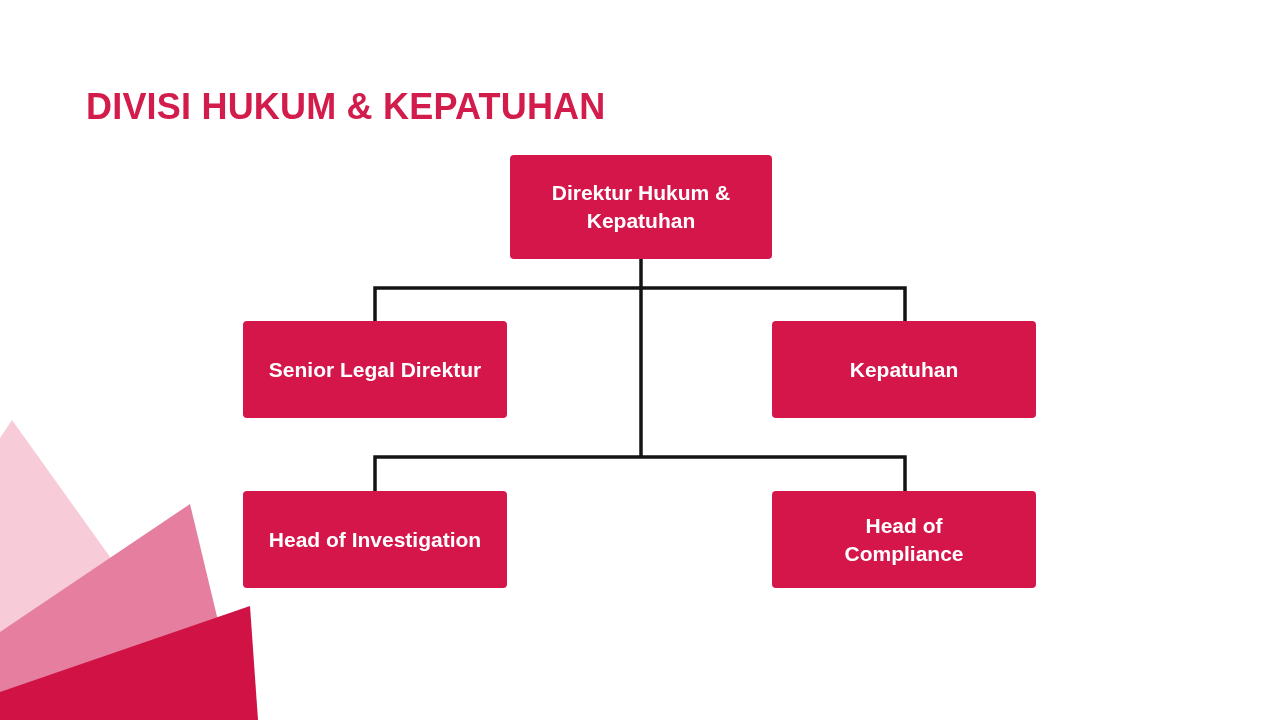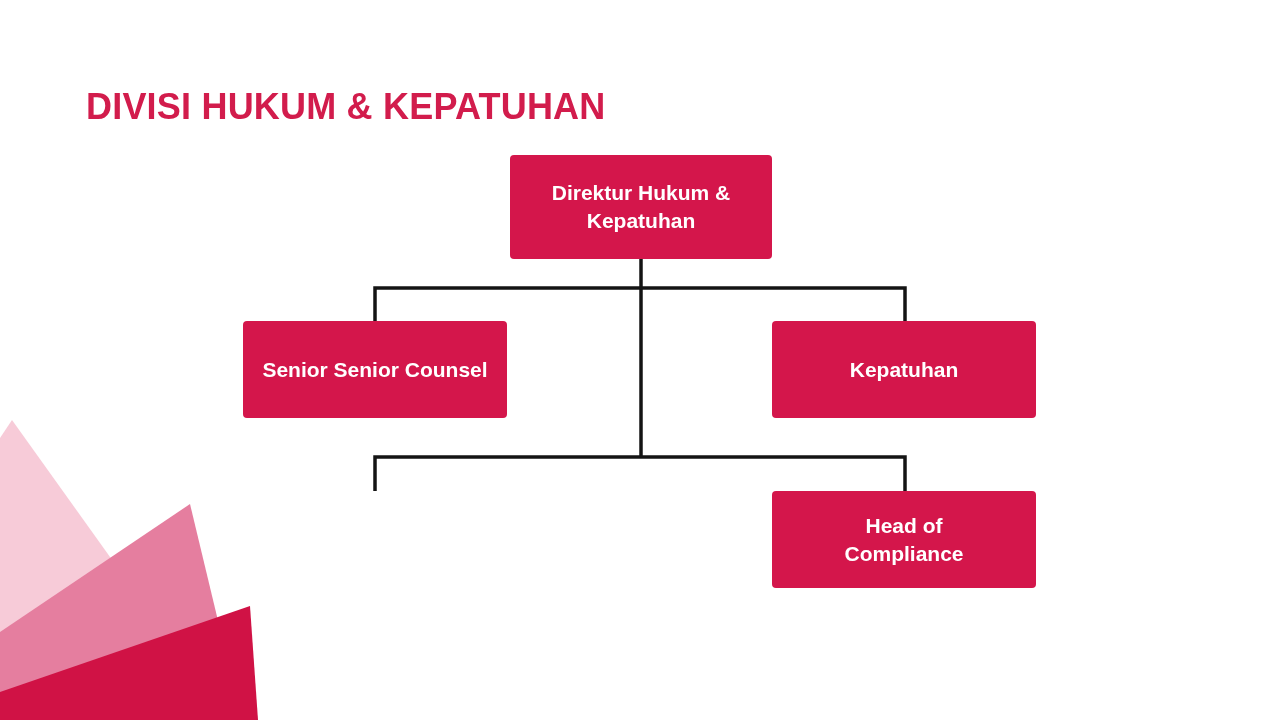--- a/index.html
+++ b/index.html
@@ -76,25 +76,28 @@
     </g>
   </svg>
 
   <h1 class="title">DIVISI HUKUM &amp; KEPATUHAN</h1>
 
   <div class="node n-root">
     <span class="nl">Direktur Hukum &amp; Kepatuhan</span>
   </div>
 
   <div class="node n-slc">
-    <span class="nl">Senior Senior Counsel</span>
+    <span class="nl">Senior Legal Direktur</span>
   </div>
 
   <div class="node n-lit">
     <span class="nl">Kepatuhan</span>
   </div>
 
+  <div class="node n-hoi">
+    <span class="nl">Head of Investigation</span>
+  </div>
 
   <div class="node n-hoc">
     <span class="nl">Head of Compliance</span>
   </div>
 
 </div>
 
 </body></html>

